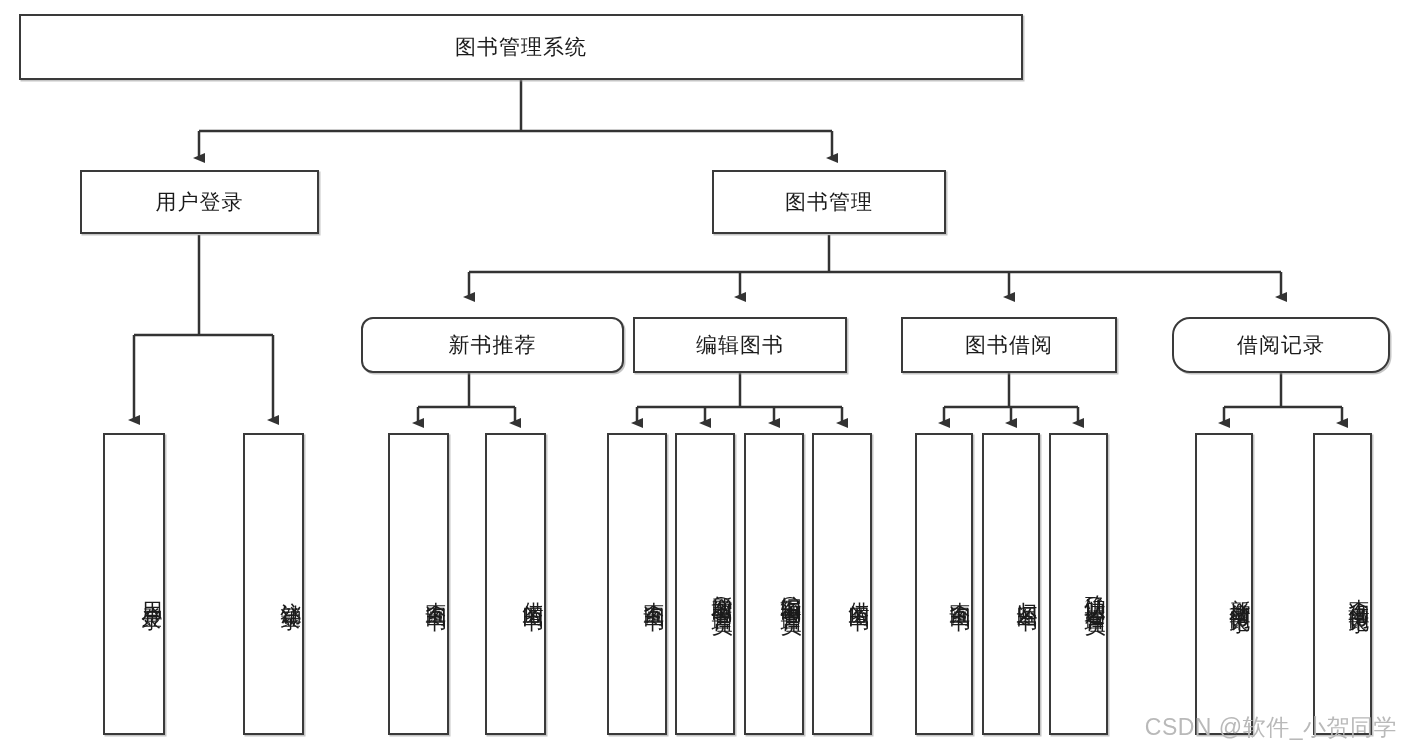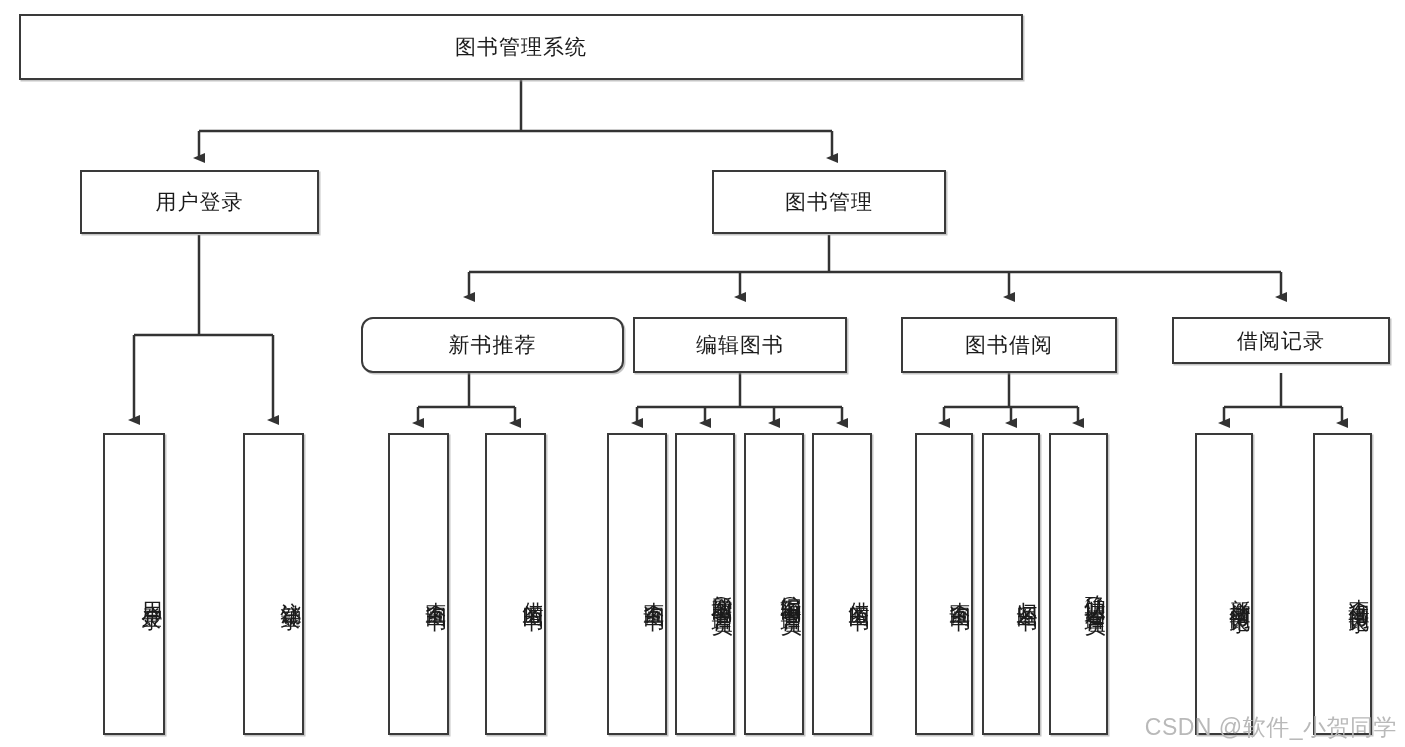--- a/index.html
+++ b/index.html
@@ -109,21 +109,21 @@
   </svg>
 
   <div class="node horiz" style="left:19px;top:14px;width:1004px;height:66px;text-align:center;">图书管理系统</div>
 
   <div class="node horiz" style="left:80px;top:170px;width:239px;height:64px;">用户登录</div>
   <div class="node horiz" style="left:712px;top:170px;width:234px;height:64px;">图书管理</div>
 
   <div class="node horiz" style="left:361px;top:317px;width:263px;height:56px;border-radius:12px;">新书推荐</div>
   <div class="node horiz" style="left:633px;top:317px;width:214px;height:56px;">编辑图书</div>
   <div class="node horiz" style="left:901px;top:317px;width:216px;height:56px;">图书借阅</div>
-  <div class="node horiz" style="left:1172px;top:317px;width:218px;height:47px;">借阅记录</div>
+  <div class="node horiz" style="left:1172px;top:317px;width:218px;height:56px;border-radius:18px;">借阅记录</div>
 
   <div class="node vert" style="left:103px;top:433px;width:62px;height:302px;">
     <span class="vtext">用户登录</span>
   </div>
   <div class="node vert" style="left:243px;top:433px;width:61px;height:302px;">
     <span class="vtext">注销登录</span>
   </div>
 
   <div class="node vert" style="left:388px;top:433px;width:61px;height:302px;">
     <span class="vtext">查询图书</span>

